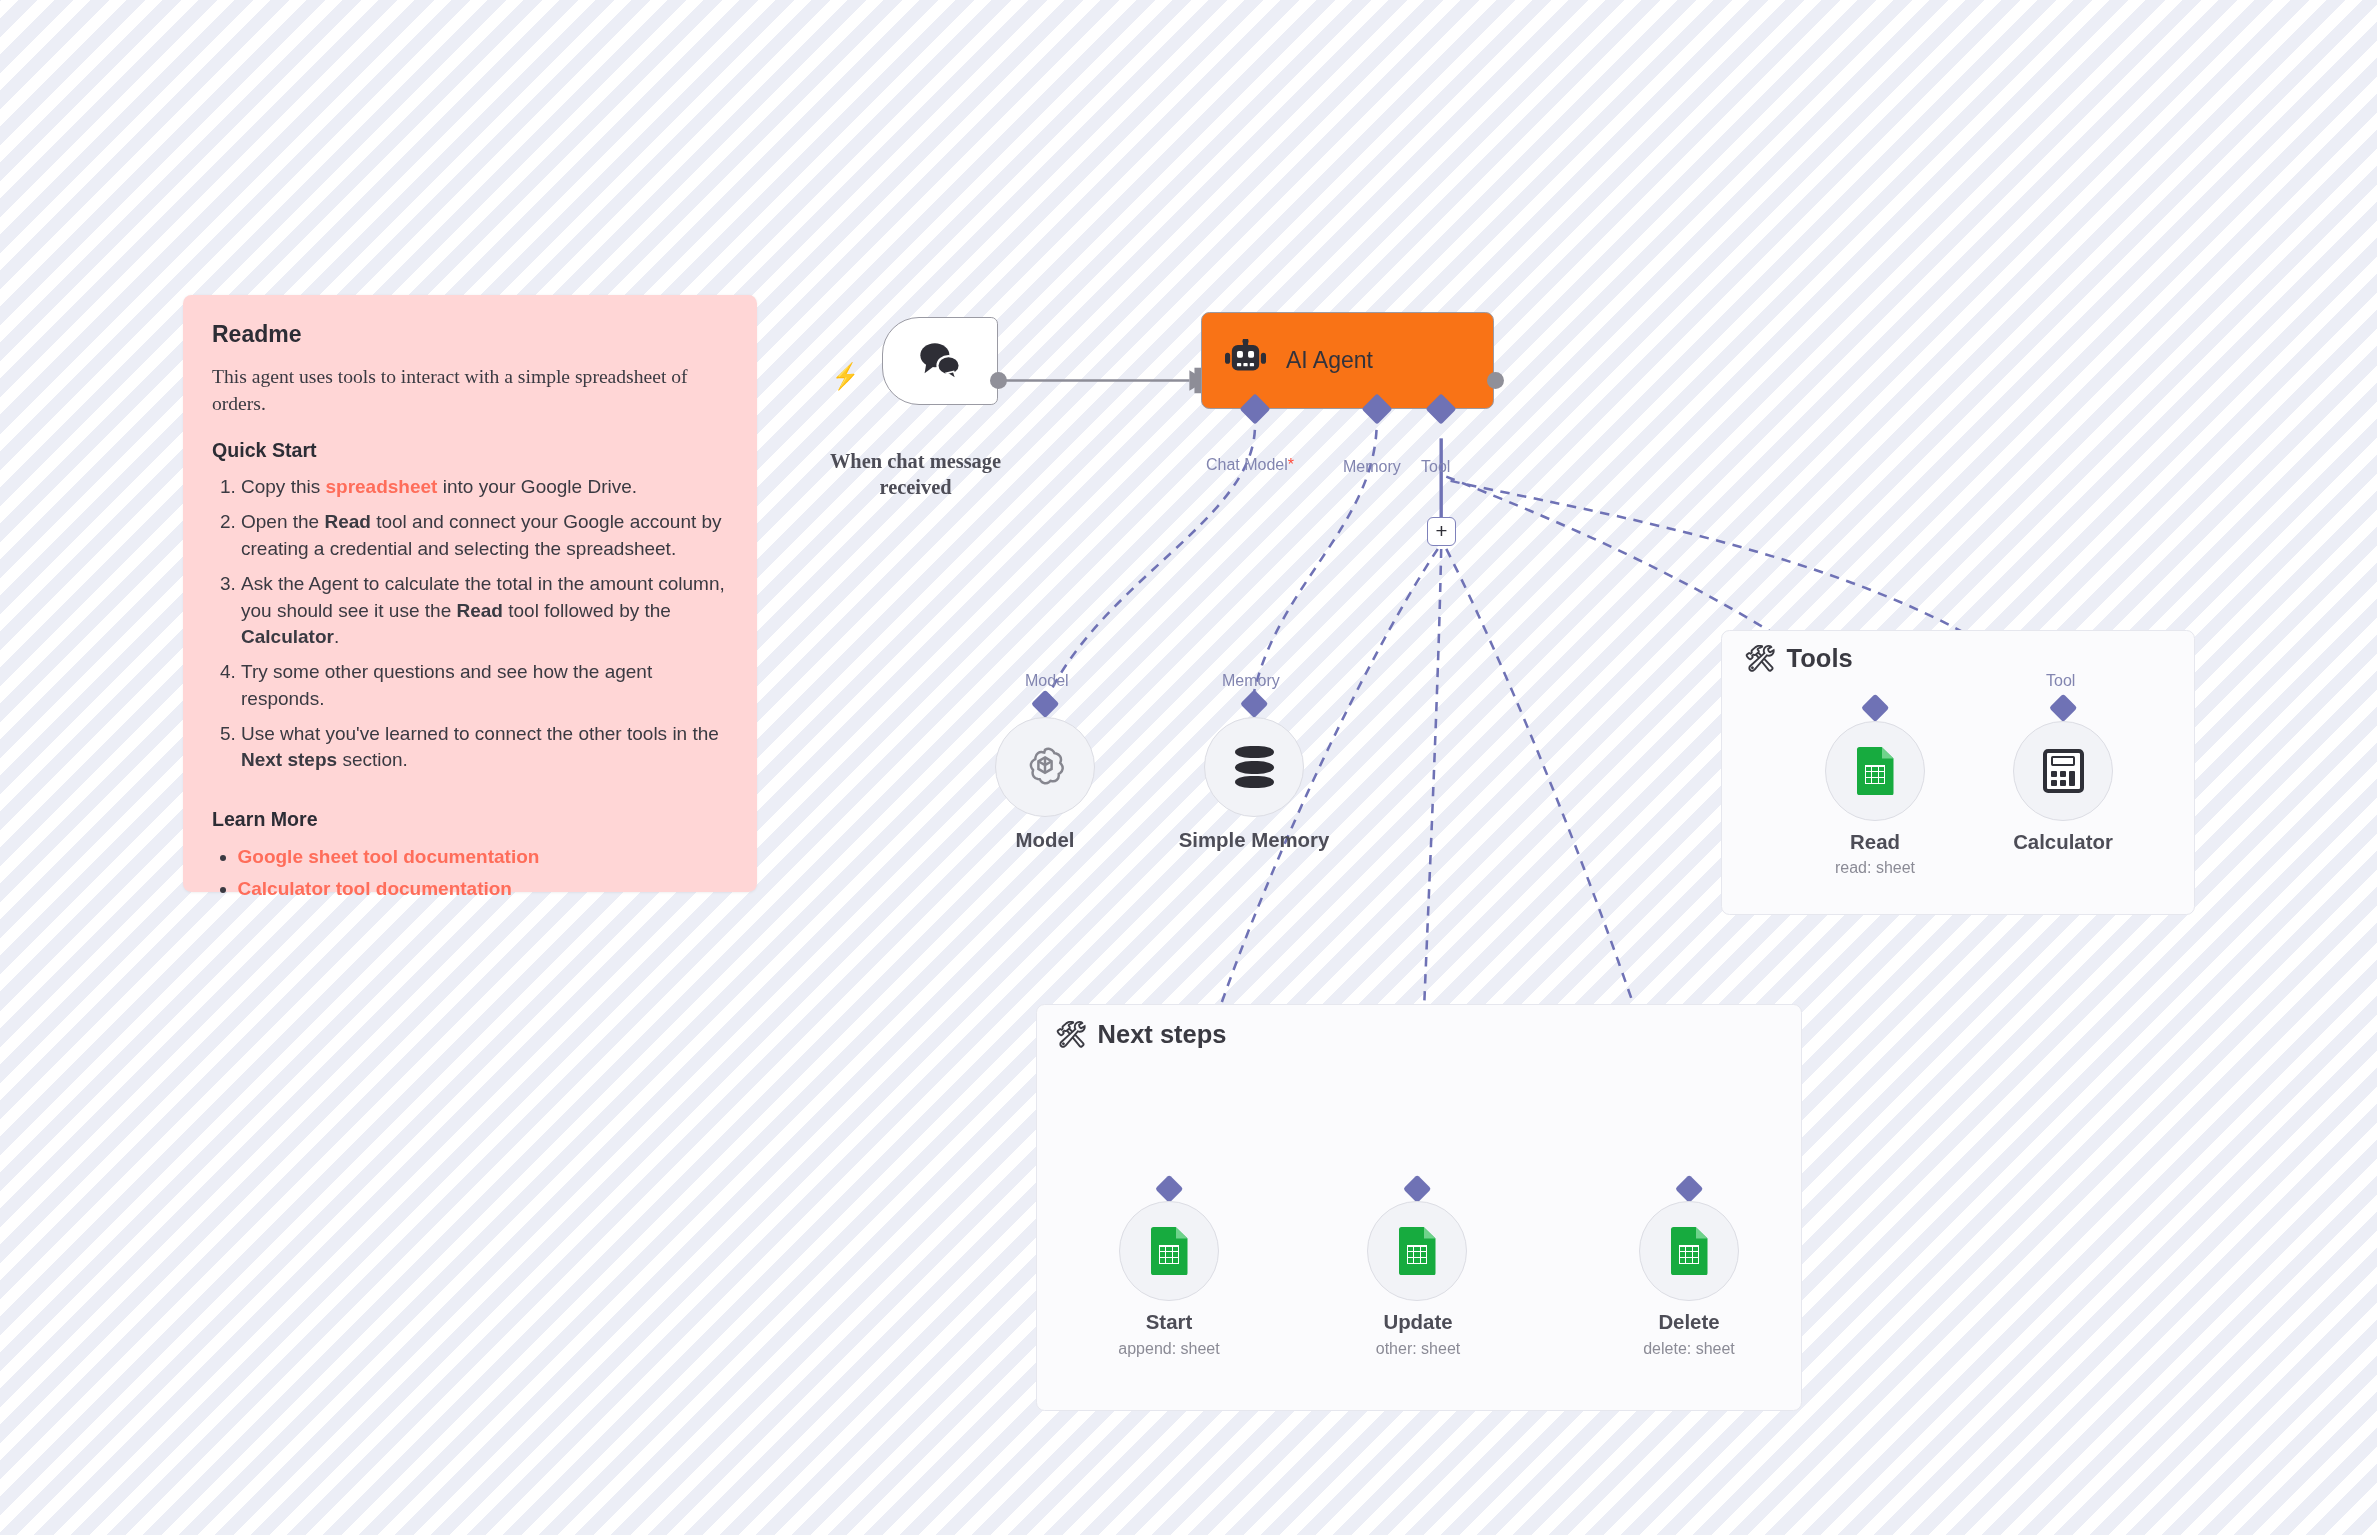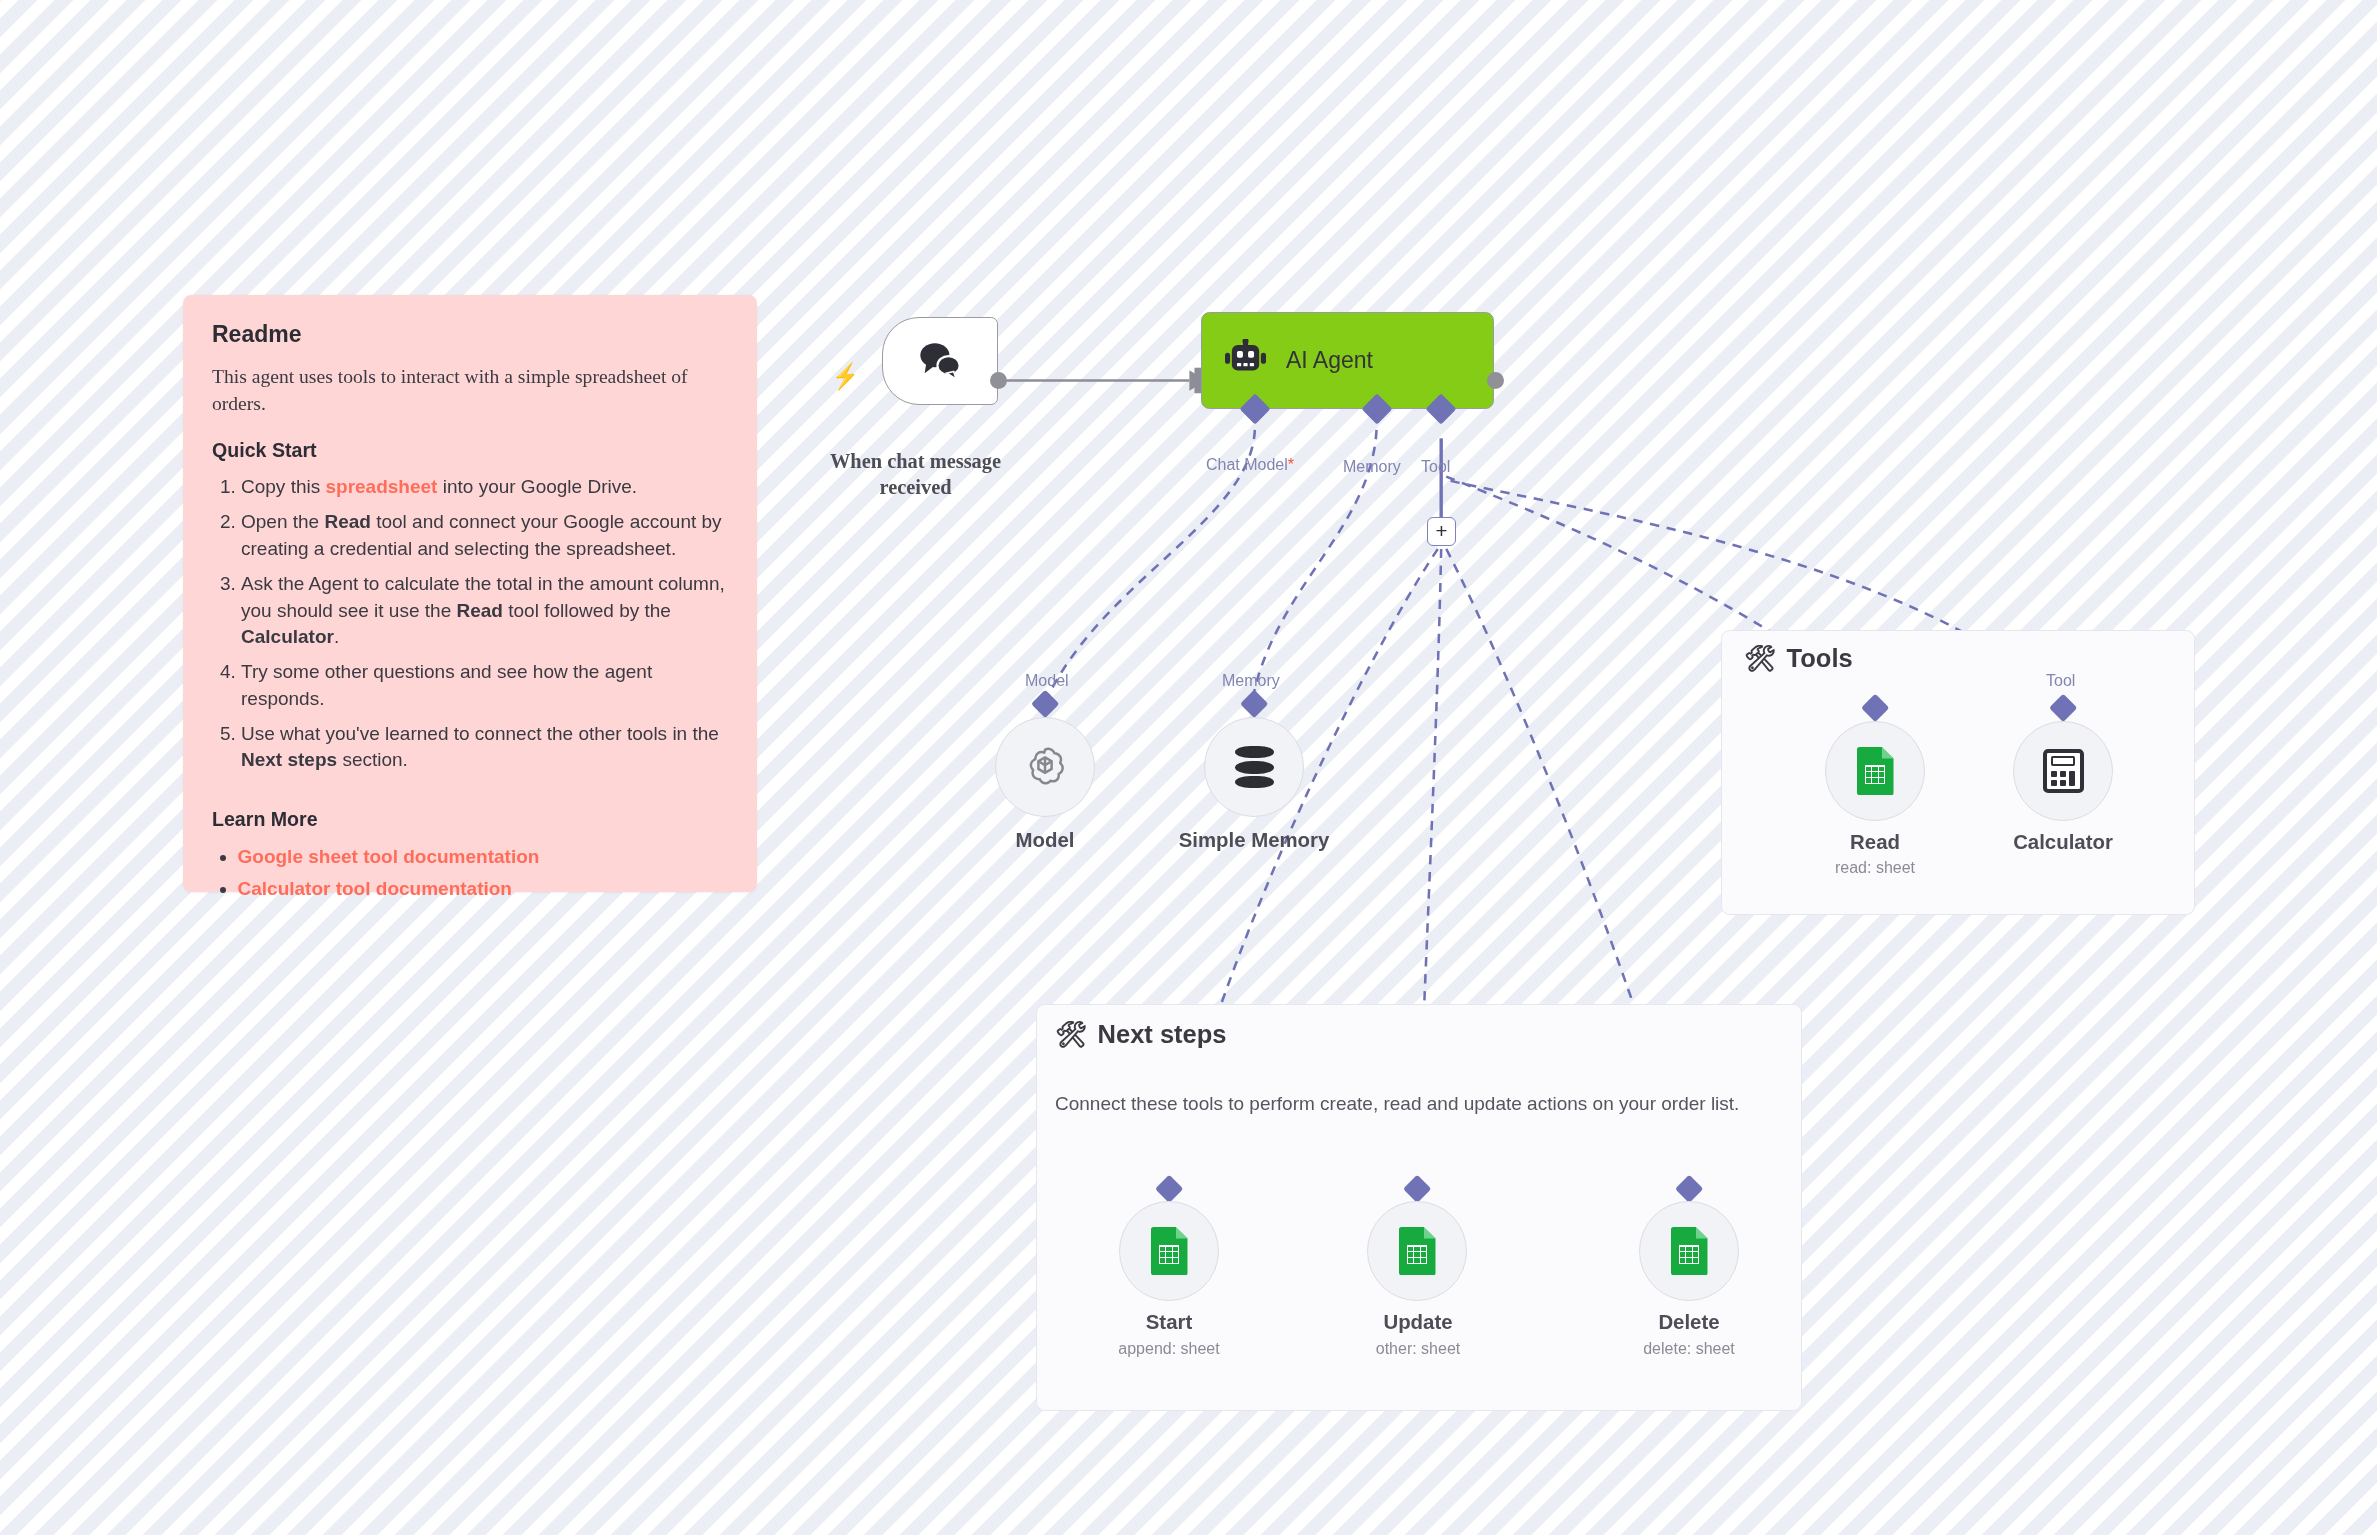--- a/index.html
+++ b/index.html
@@ -77,21 +77,21 @@
   .out-dot {
     position: absolute; width: 17px; height: 17px;
     border-radius: 50%; background: #909099;
   }
 
   
   .agent {
     position: absolute;
     left: 1201px; top: 312px;
     width: 293px; height: 97px;
-    background: #84cc16;
+    background: #f97316;
     border: 1.7px solid #9a9aa3;
     border-radius: 8.5px;
     display: flex; align-items: center; gap: 19px;
     padding-left: 22px;
   }
   .agent .name { font-size: 23px; color: #33333c; }
 
   
   .diamond {
     position: absolute;
@@ -384,21 +384,20 @@
         </span>
     </span>
   </div>
   <div class="nlabel" style="left:1961px; top:830px; width:204px;">Calculator</div>
 
   <div class="panel" style="left:1036px; top:1004px; width:766px; height:407px;"></div>
   <div class="panel-title" style="left:1055px; top:1019px;">
     <span class="emoji">🛠</span>
     <span>Next steps</span>
   </div>
-  <div class="panel-text" style="left:1055px; top:1093px; width:732px;">Connect these tools to perform create, read and update actions on your order list.</div>
 
   <div class="subdiamond" style="left:1159px; top:1179px;"></div>
   <div class="subnode" style="left:1119px; top:1201px;">
     <span class="gs">
       <span class="body"></span>
         <span class="fold"></span>
       <span class="grid">
           <i></i>
           <i></i>
           <i></i>

